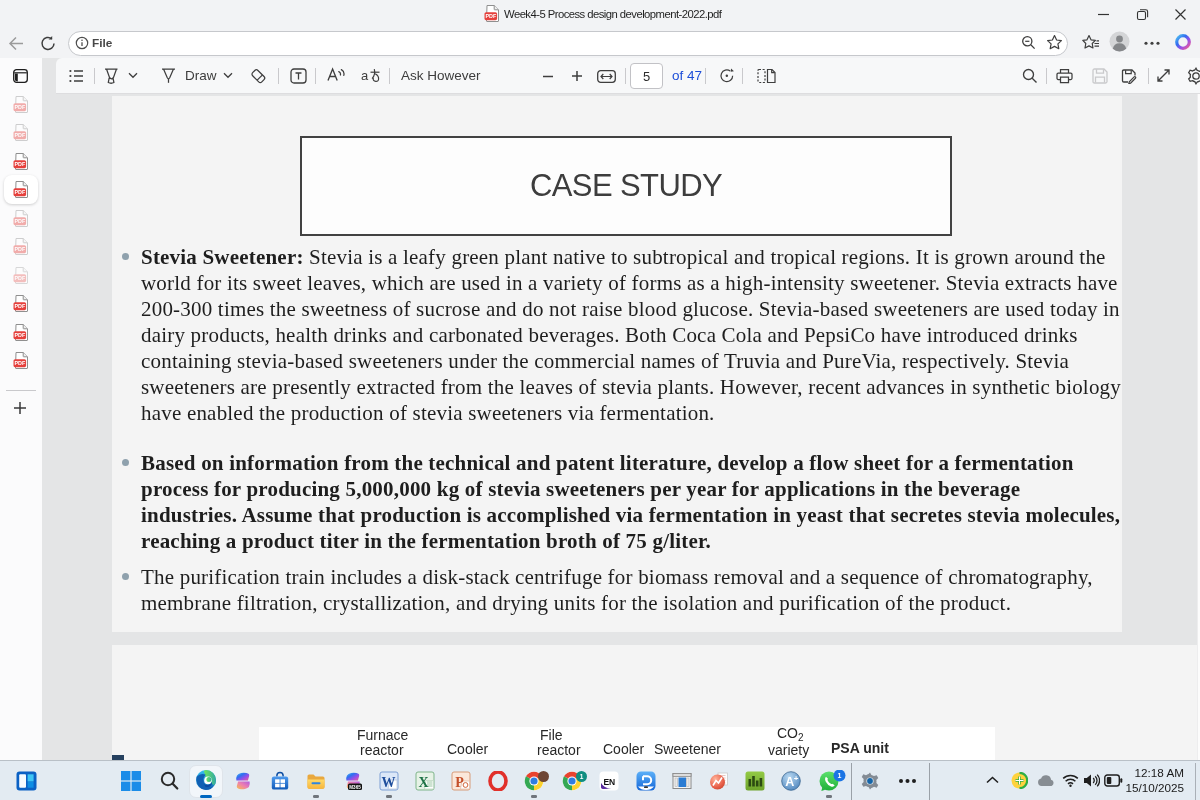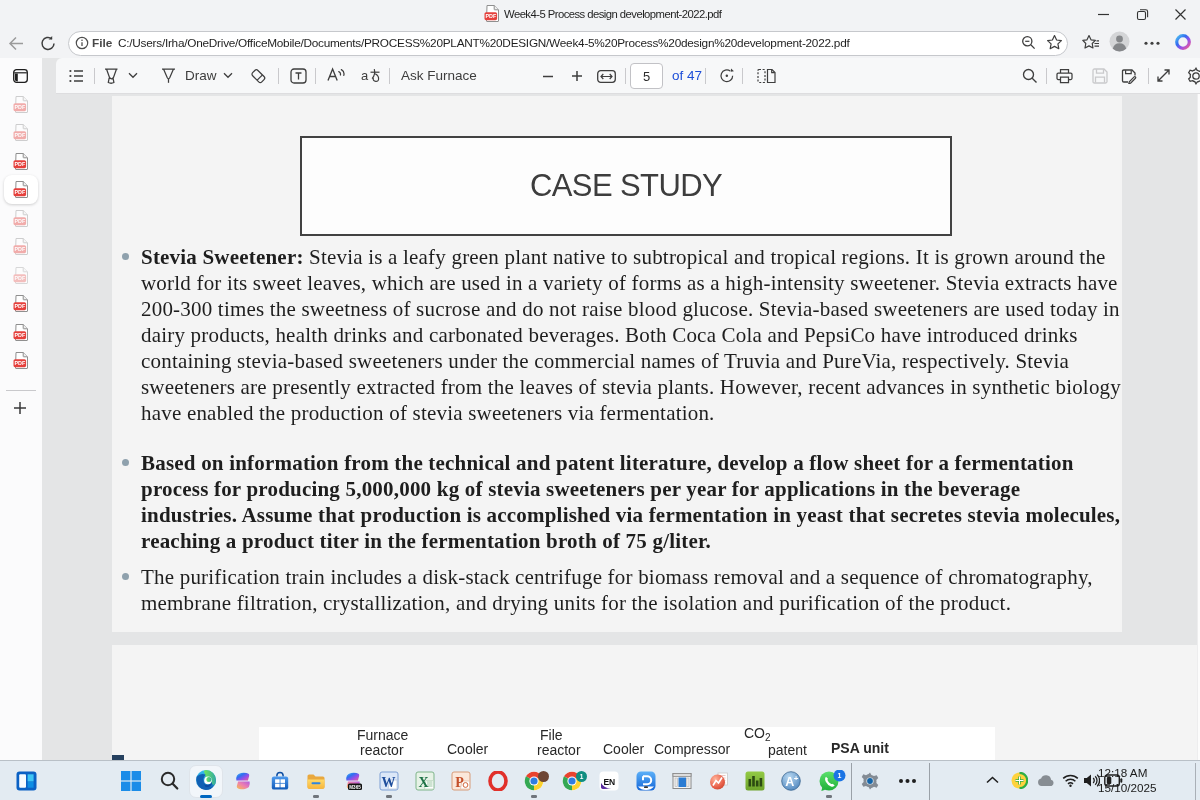--- a/index.html
+++ b/index.html
@@ -89,21 +89,20 @@
       <path d="M14,7.5 a6,6 0 1 1 -2.2,-4.7" fill="none" stroke="#3e3e3e" stroke-width="1.5"></path>
       <path d="M12.2,0 v3.4 h-3.6 z" fill="#3e3e3e"></path>
     </svg>
   <div class="abs" style="left:68px;top:2.5px;width:1000px;height:25px;background:#fff;border:1px solid #c6c8cc;border-radius:13px;"></div>
   <svg class="ic" style="left:75px;top:8px" width="14" height="14" viewBox="0 0 14 14">
       <circle cx="7" cy="7" r="5.7" fill="none" stroke="#4e4e4e" stroke-width="1.2"></circle>
       <path d="M7,6.2 V10" stroke="#4e4e4e" stroke-width="1.3"></path>
       <circle cx="7" cy="4.2" r="0.8" fill="#4e4e4e"></circle>
     </svg>
   <div class="abs" style="left:92px;top:7.5px;font-size:11.8px;font-weight:600;color:#474747">File</div>
-  <div class="abs" style="left:118px;top:8px;font-size:11.8px;color:#1f1f1f;letter-spacing:-0.25px">C:/Users/Irha/OneDrive/OfficeMobile/Documents/PROCESS%20PLANT%20DESIGN/Week4-5%20Process%20design%20development-2022.pdf</div>
   <svg class="ic" style="left:1021px;top:7px" width="15" height="15" viewBox="0 0 15 15">
       <circle cx="6.3" cy="6.3" r="4.6" fill="none" stroke="#3e3e3e" stroke-width="1.3"></circle>
       <path d="M9.8,9.8 L13.6,13.6" stroke="#3e3e3e" stroke-width="1.3"></path>
       <path d="M4.2,6.3 h4.2" stroke="#3e3e3e" stroke-width="1.2"></path>
     </svg>
   <svg class="ic" style="left:1046px;top:6px" width="17" height="17" viewBox="0 0 17 17">
       <path d="M8.5,1.6 L10.6,6 L15.4,6.6 L11.9,9.9 L12.8,14.7 L8.5,12.4 L4.2,14.7 L5.1,9.9 L1.6,6.6 L6.4,6 Z" fill="none" stroke="#3e3e3e" stroke-width="1.2" stroke-linejoin="round"></path>
     </svg>
   <svg class="ic" style="left:1082px;top:6px" width="18" height="17" viewBox="0 0 18 17">
       <path d="M7,1.6 L9,5.8 L13.4,6.4 L10.2,9.5 L11,14 L7,11.9 L3,14 L3.8,9.5 L0.8,6.4 L5,5.8 Z" fill="none" stroke="#3e3e3e" stroke-width="1.2" stroke-linejoin="round"></path>
@@ -206,21 +205,21 @@
   </svg>
   <svg class="ic" style="left:305px;top:10px" width="20" height="15" viewBox="0 0 20 15">
     <text x="0" y="12" font-size="13" fill="#3e3e3e" font-family="Liberation Sans,sans-serif">a</text>
     <g stroke="#3e3e3e" stroke-width="1.2" fill="none">
         <path d="M9.5,4.2 h9"></path>
         <path d="M13.3,1.2 q1.4,5.5 -2.2,9.5"></path>
         <path d="M14.2,5.8 q3.6,1.8 3.4,5.2 q-0.2,2.6 -2.8,2.4 q-3,-0.3 -2.6,-3.4"></path>
       </g>
   </svg>
   <div class="sep" style="left:333px;top:10px;height:16px"></div>
-  <div class="tbtxt" style="left:345px;top:10px">Ask Furnace</div>
+  <div class="tbtxt" style="left:345px;top:10px">Ask However</div>
 
   <svg class="ic" style="left:486px;top:17px" width="12" height="3" viewBox="0 0 12 3">
       <path d="M1,1.5 H11" stroke="#3e3e3e" stroke-width="1.5"></path>
     </svg>
   <svg class="ic" style="left:515px;top:12px" width="12" height="12" viewBox="0 0 12 12">
       <path d="M6,1 V11 M1,6 H11" stroke="#3e3e3e" stroke-width="1.5"></path>
     </svg>
   <svg class="ic" style="left:541px;top:12px" width="19" height="13" viewBox="0 0 19 13">
     <rect x="0.7" y="0.7" width="17.6" height="11.6" rx="3" fill="none" stroke="#3e3e3e" stroke-width="1.3"></rect>
     <path d="M4,6.5 h11 M6.3,4 L4,6.5 L6.3,9 M12.7,4 L15,6.5 L12.7,9" fill="none" stroke="#3e3e3e" stroke-width="1.2"></path>
@@ -292,23 +291,23 @@
     </div>
   </div>
   <div id="page6">
     <div style="position:absolute;left:147px;top:82px;width:736px;height:33px;background:#ffffff;"></div>
     <div class="p6label" style="left:245px;top:82px;">Furnace</div>
     <div class="p6label" style="left:248px;top:97px;">reactor</div>
     <div class="p6label" style="left:335px;top:96px;">Cooler</div>
     <div class="p6label" style="left:428px;top:82px;">File</div>
     <div class="p6label" style="left:425px;top:97px;">reactor</div>
     <div class="p6label" style="left:491px;top:96px;">Cooler</div>
-    <div class="p6label" style="left:542px;top:96px;">Compressor</div>
-    <div class="p6label" style="left:632px;top:80px;">CO<span style="font-size:10px;vertical-align:-3px">2</span></div>
-    <div class="p6label" style="left:656px;top:97px;">patent</div>
+    <div class="p6label" style="left:542px;top:96px;">Sweetener</div>
+    <div class="p6label" style="left:665px;top:80px;">CO<span style="font-size:10px;vertical-align:-3px">2</span></div>
+    <div class="p6label" style="left:656px;top:97px;">variety</div>
     <div class="p6label" style="left:719px;top:95px;font-weight:bold;">PSA unit</div>
     <div style="position:absolute;left:0px;top:110px;width:12px;height:5px;background:#26415f;"></div>
   </div>
 
   <div class="abs" style="left:1141px;top:0;width:17px;height:666px;background:#fcfcfc;border-left:1px solid #ededee;">
     <svg class="abs" style="left:4px;top:6px" width="10" height="7" viewBox="0 0 10 7">
         <path d="M5,0.5 L9.5,6 H0.5 Z" fill="#8a8a8d"></path>
       </svg>
     <div class="abs" style="left:4.5px;top:72px;width:8px;height:18px;border-radius:4px;background:#989a9d"></div>
     <svg class="abs" style="left:4px;top:653px" width="10" height="7" viewBox="0 0 10 7">
@@ -559,15 +558,15 @@
    <path d="M1,5 h2.8 L8,1.5 v12 L3.8,10 H1 z" fill="#1f1f1f"></path>
    <path d="M10.2,5 a3.5,3.5 0 0 1 0,5" fill="none" stroke="#1f1f1f" stroke-width="1.3"></path>
    <path d="M12.2,3.2 a6,6 0 0 1 0,8.6" fill="none" stroke="#1f1f1f" stroke-width="1.3"></path>
    <path d="M14.2,1.6 a8.6,8.6 0 0 1 0,11.8" fill="none" stroke="#1f1f1f" stroke-width="1.3"></path>
  </svg>
  <svg class="ic" style="left:1104px;top:13px" width="19" height="13" viewBox="0 0 19 13">
    <rect x="0.8" y="1" width="14.5" height="11" rx="2.5" fill="none" stroke="#1f1f1f" stroke-width="1.4"></rect>
    <rect x="16.3" y="4.2" width="2" height="4.6" rx="1" fill="#1f1f1f"></rect>
    <rect x="2.8" y="3" width="4.5" height="7" rx="1" fill="#1f1f1f"></rect>
  </svg>
- <div class="abs" style="left:1098px;top:5px;width:86px;height:30px;font-size:11.7px;color:#1a1a1a;line-height:14.5px">12:18 AM<br>15/10/2025</div>
+ <div class="abs" style="left:1098px;top:5px;width:86px;height:30px;font-size:11.7px;color:#1a1a1a;text-align:right;line-height:14.5px">12:18 AM<br>15/10/2025</div>
  <div class="abs" style="left:1195px;top:2px;width:1px;height:38px;background:#aab0b7"></div>
 </div>
 
 </body></html>

